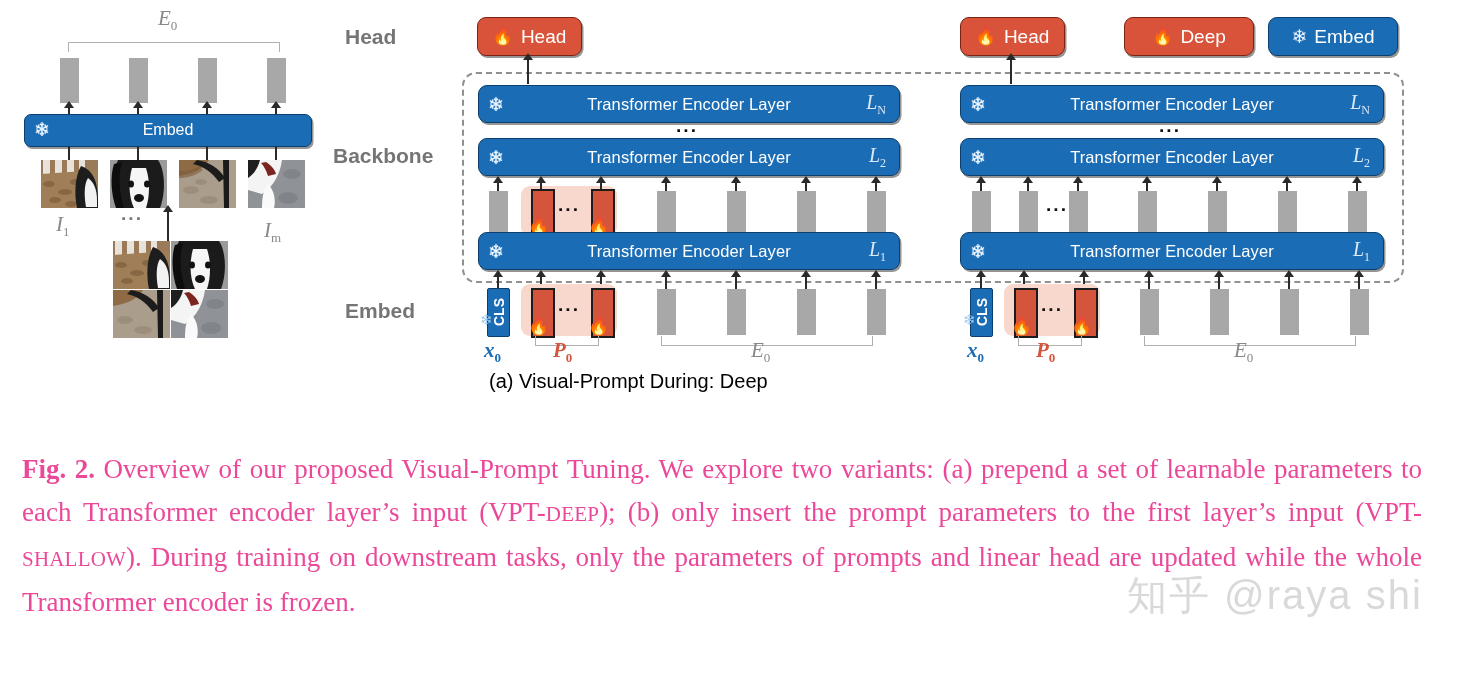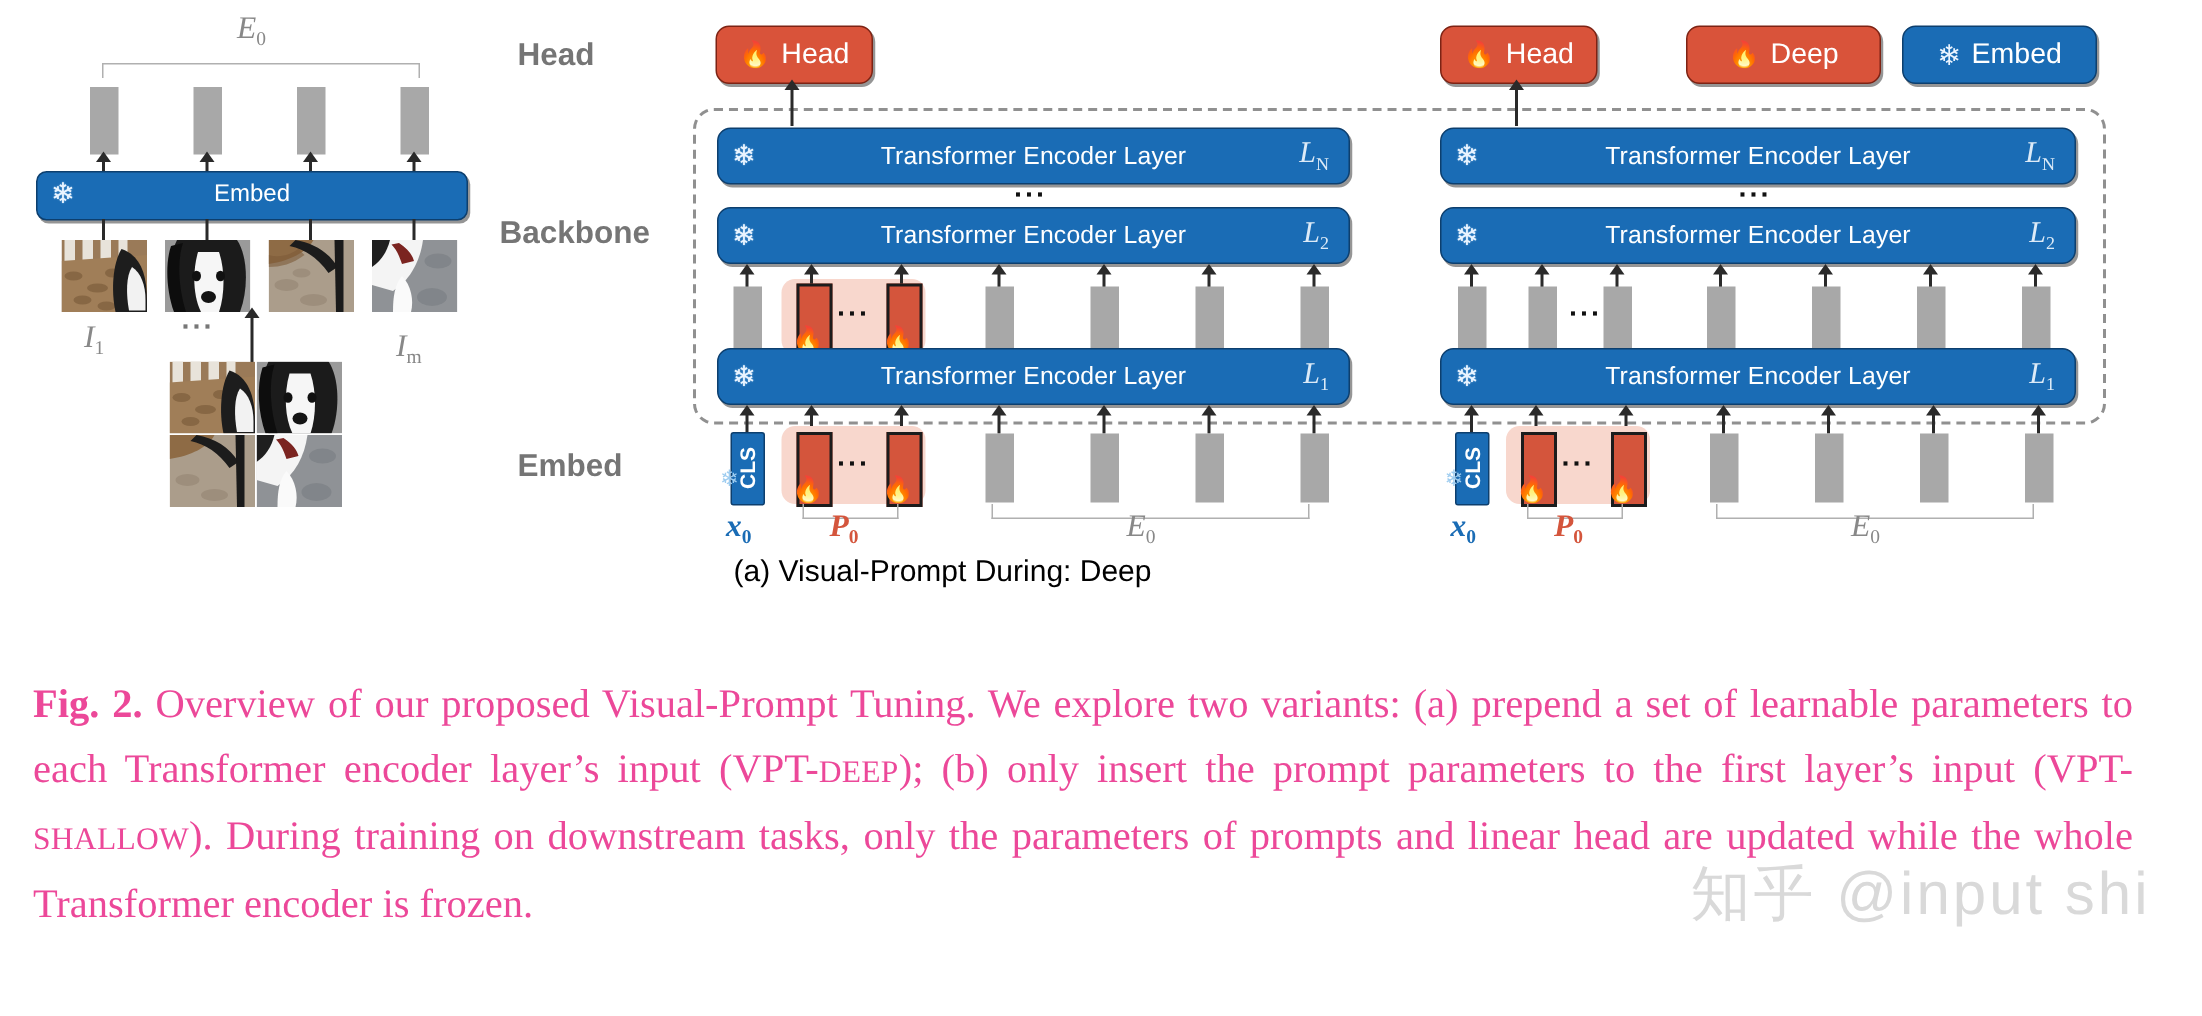--- a/index.html
+++ b/index.html
@@ -534,13 +534,13 @@
   <div class="mathlab" style="left:1234px;top:338px;">
     <span>E</span><sub>0</sub>
   </div>
 
 </div>
 
 <div class="caption">
   <b>Fig. 2.</b><span> Overview of our proposed Visual-Prompt Tuning. We explore two variants: (a) prepend a set of learnable parameters to each Transformer encoder layer’s input (VPT-</span><span class="sc" style="text-transform:uppercase;">deep</span><span>); (b) only insert the prompt parameters to the first layer’s input (VPT-</span><span class="sc" style="text-transform:uppercase;">shallow</span><span>). During training on downstream tasks, only the parameters of prompts and linear head are updated while the whole Transformer encoder is frozen.</span>
 </div>
 
-<div class="watermark">知乎 @input shi</div>
+<div class="watermark">知乎 @raya shi</div>
 
 </body></html>

